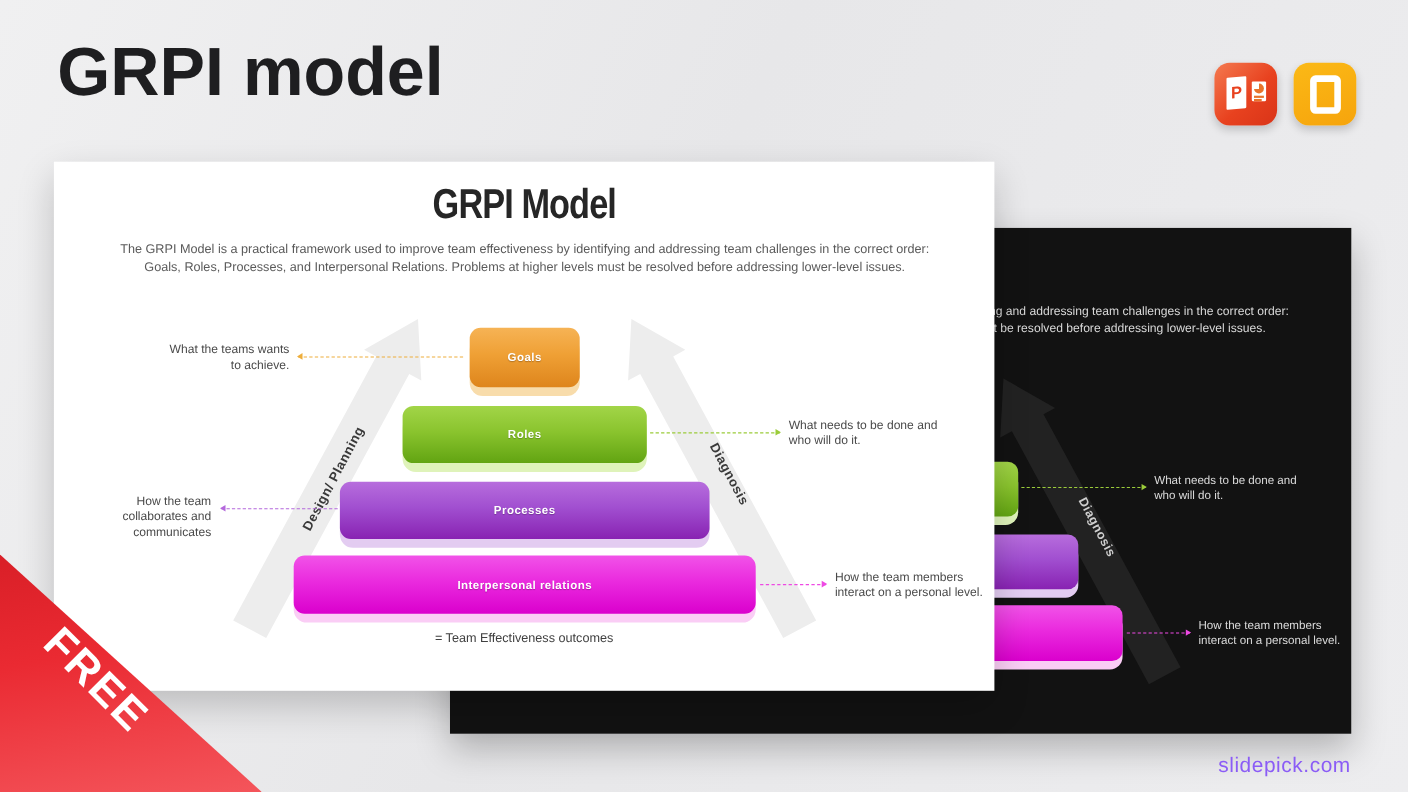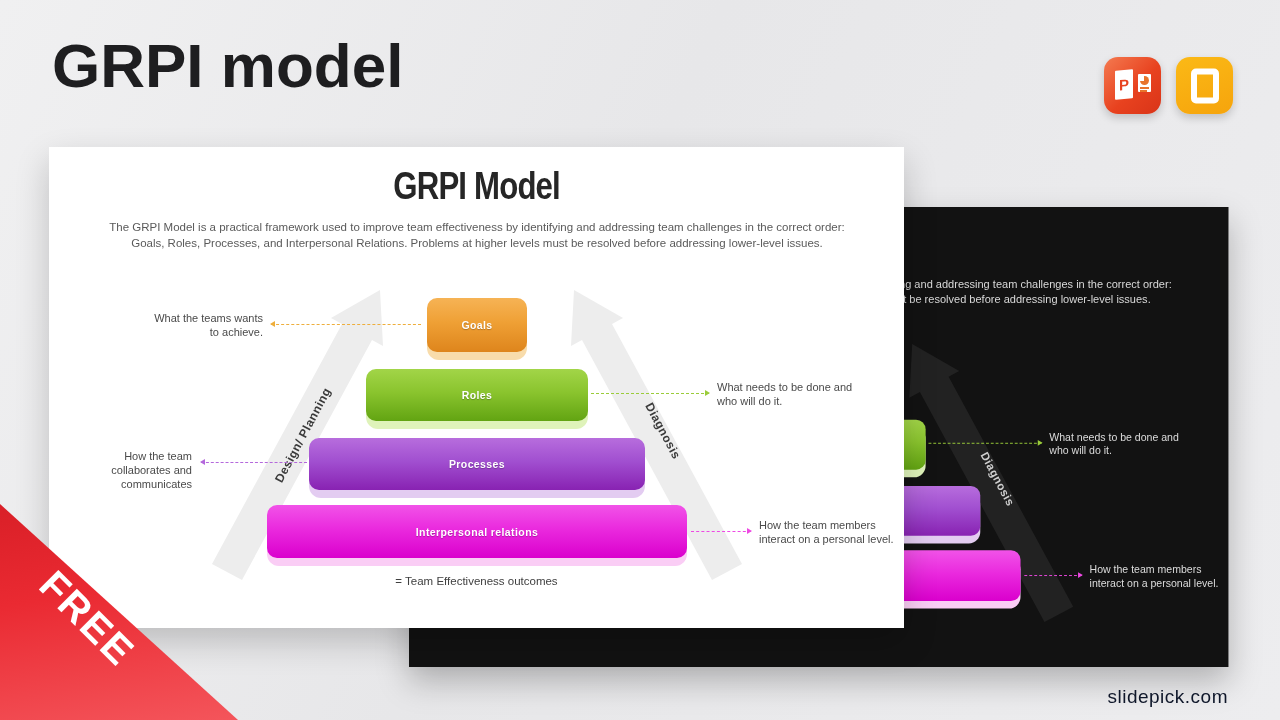--- a/index.html
+++ b/index.html
@@ -132,21 +132,21 @@
     clip-path:polygon(0 0,100% 100%,0 100%);
     filter:drop-shadow(3px -3px 4px rgba(0,0,0,0.18));
   }
   .ribbon-text {
     position:absolute; left:22px; top:92px; width:130px; text-align:center;
     color:#ffffff; font-weight:800; font-size:40px; letter-spacing:2px;
     transform:rotate(45deg);
   }
   .watermark {
     position:absolute; right:52px; bottom:12px; font-size:19px;
-    color:#0f172a; letter-spacing:0.5px; z-index:4;
+    color:#8b5cf6; letter-spacing:0.5px; z-index:4;
   }
 </style>
 </head>
 <body>
 
 <h1 class="page-title">GRPI model</h1>
 
 <div class="format-icons">
   <div class="fmt-icon ppt">
     <div class="doc">P</div>

